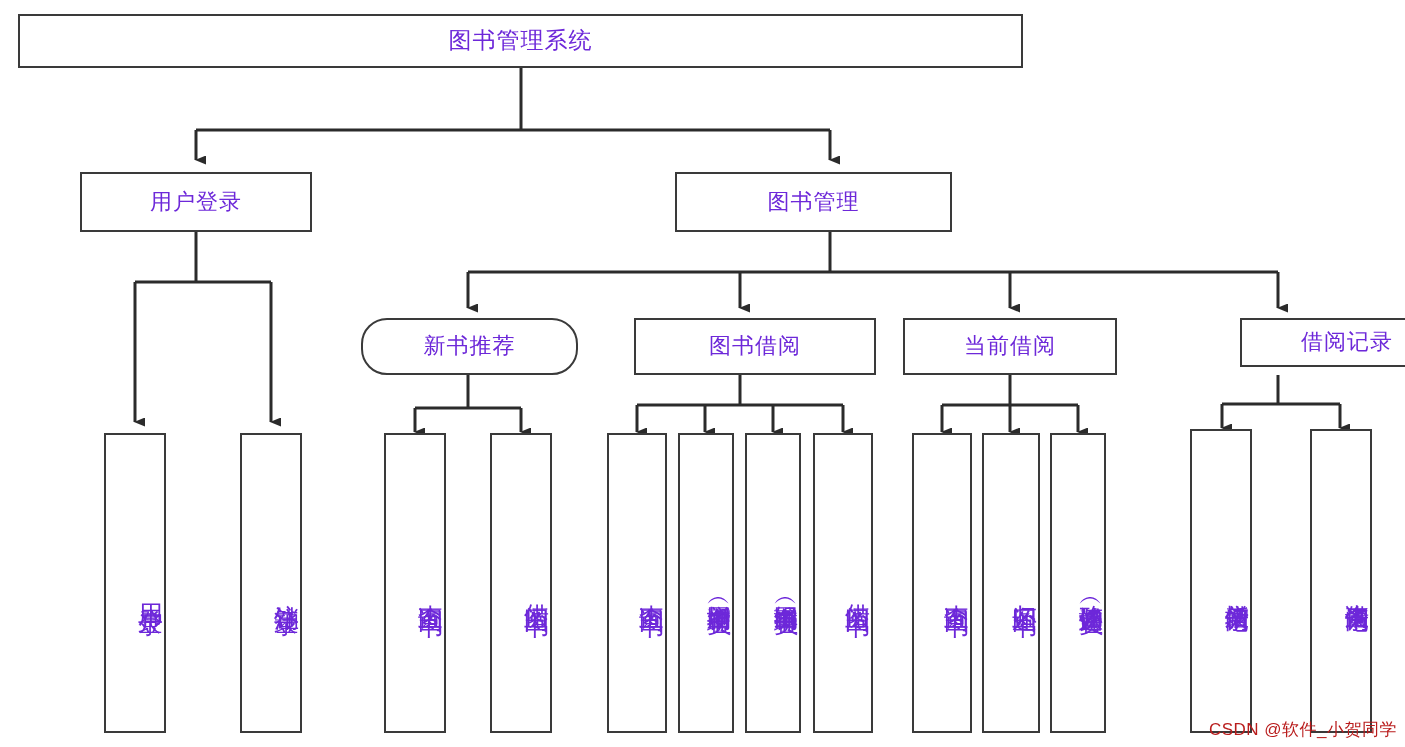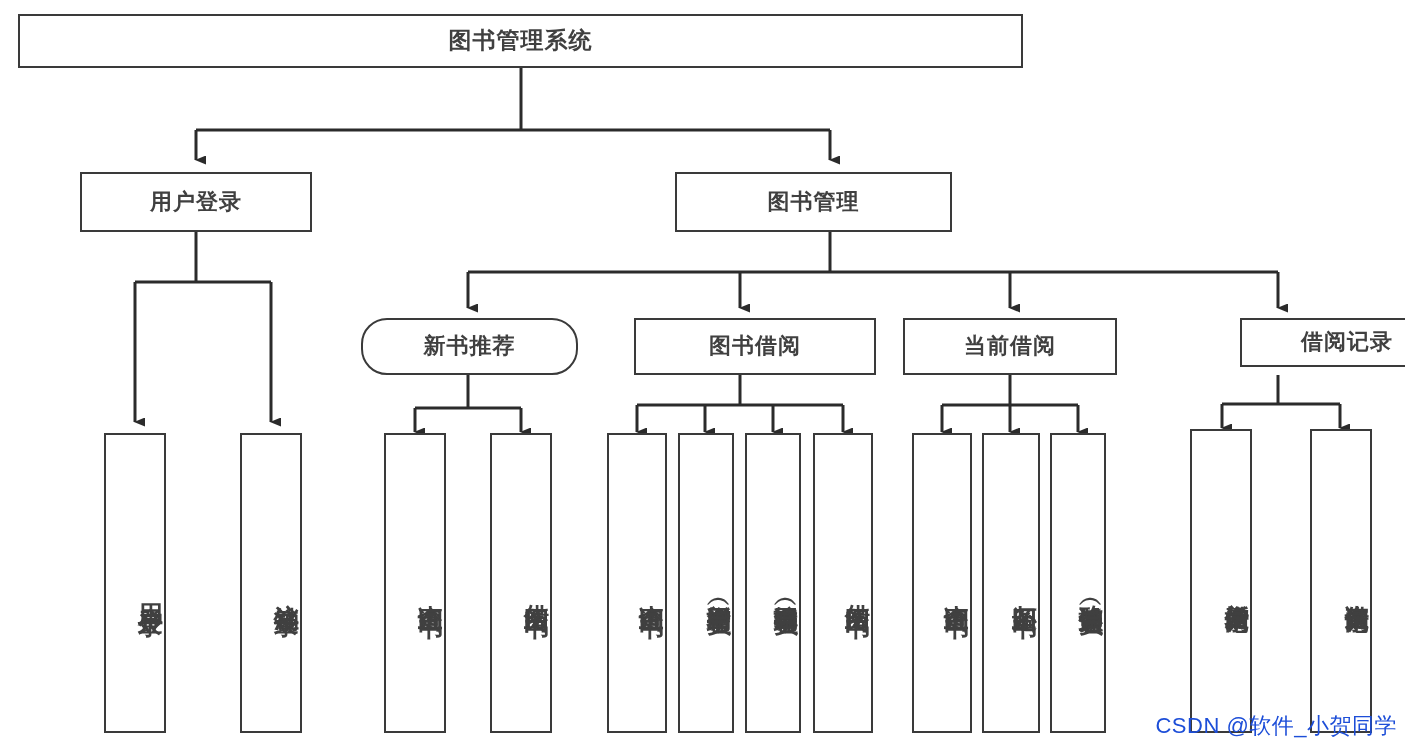--- a/index.html
+++ b/index.html
@@ -29,23 +29,22 @@
     pointer-events: none;
   }
   .node {
     position: absolute;
     box-sizing: border-box;
     border: 2.5px solid #3a3a3a;
     background: #ffffff;
     display: flex;
     align-items: center;
     justify-content: center;
-    color: #404040;
+    color: #6d28d9;
     text-align: center;
-    font-weight: bold;
   }
   .node.horiz {
     font-size: 22px;
     letter-spacing: 1px;
     line-height: 1.2;
   }
   .node.root {
     font-size: 23px;
   }
   .node.vert {
@@ -63,22 +62,22 @@
     letter-spacing: 1px;
   }
   .label {
     display: block;
     white-space: pre;
   }
   .watermark {
     position: absolute;
     right: 8px;
     bottom: 6px;
-    font-size: 22px;
-    color: #1d4ed8;
+    font-size: 17px;
+    color: #b91c1c;
     letter-spacing: 0.5px;
     white-space: nowrap;
     font-family: "Liberation Sans", "DejaVu Sans", sans-serif;
     margin-top: 28px;
   }
 </style>
 </head>
 <body>
 
 <div id="canvas">

